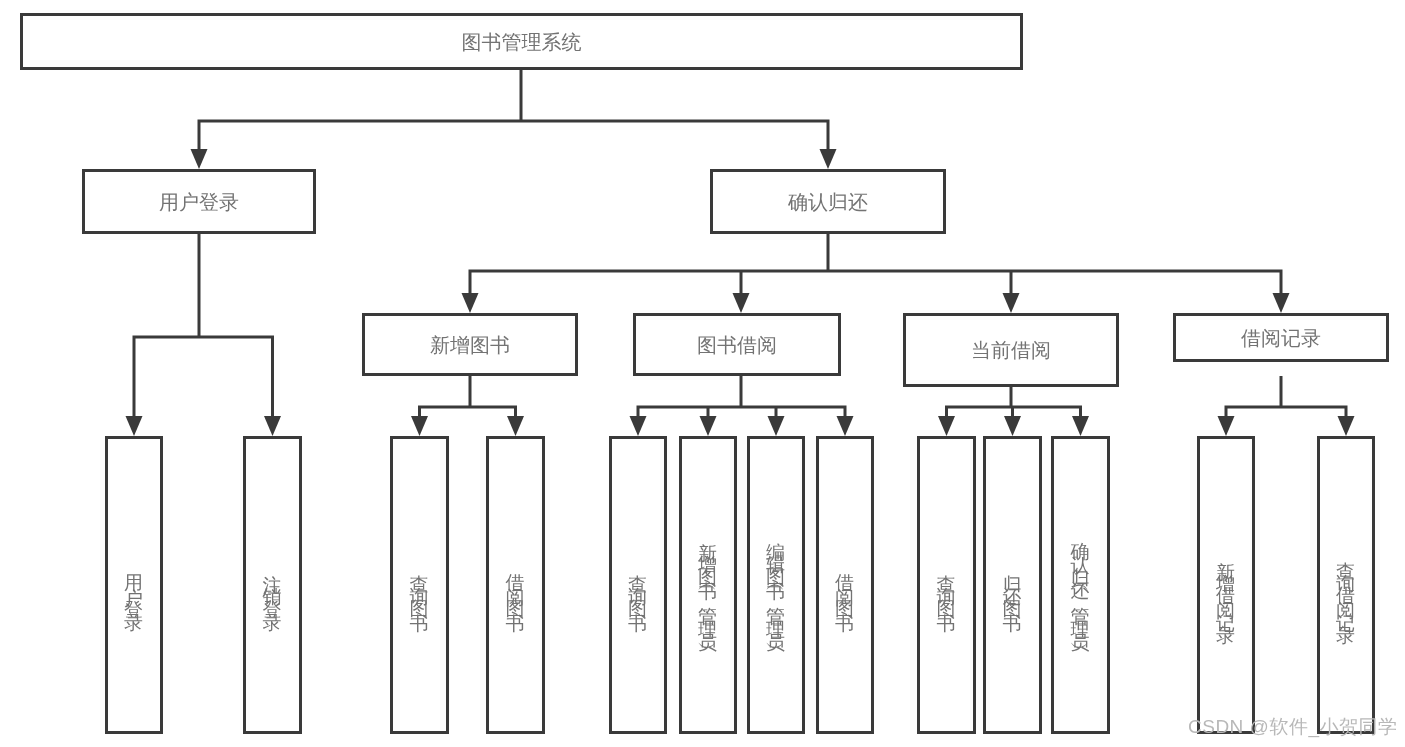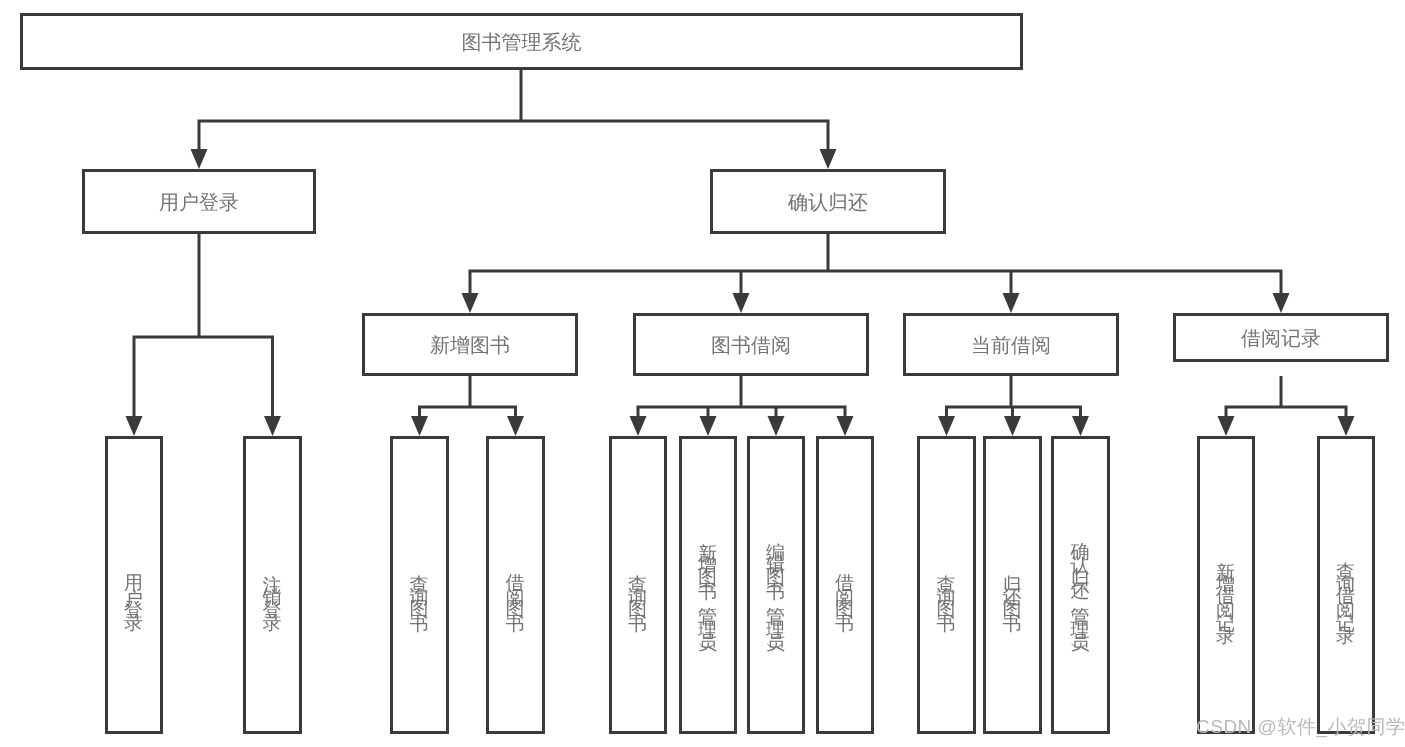--- a/index.html
+++ b/index.html
@@ -15,40 +15,40 @@
   .leaf{font-size:19px;}
   .leaf .vtext{
     writing-mode:vertical-rl;text-orientation:mixed;
     letter-spacing:13px;line-height:1.0;
   }
   
   #n-root {left:20px;  top:13px;  width:1003px;height:57px;}
   #n-a    {left:82px;  top:169px; width:234px; height:65px;}
   #n-b    {left:710px; top:169px; width:236px; height:65px;}
   #n-b1   {left:362px; top:313px; width:216px; height:63px;}
-  #n-b2   {left:633px; top:313px; width:236px; height:63px;}
-  #n-b3   {left:903px; top:313px; width:216px; height:63px;}
+  #n-b2   {left:633px; top:313px; width:208px; height:63px;}
+  #n-b3   {left:903px; top:313px; width:216px; height:74px;}
   #n-b4   {left:1173px;top:313px; width:216px; height:49px;}
   .leaf   {top:436px;height:298px;width:58px;}
   #n-a-1  {left:105px;}
   #n-a-2  {left:243px;width:59px;}
   #n-b1-1 {left:390px;width:59px;}
   #n-b1-2 {left:486px;width:59px;}
   #n-b2-1 {left:609px;}
   #n-b2-2 {left:679px;}
   #n-b2-3 {left:747px;}
   #n-b2-4 {left:816px;}
   #n-b3-1 {left:917px;width:59px;}
   #n-b3-2 {left:983px;width:59px;}
   #n-b3-3 {left:1051px;width:59px;}
   #n-b4-1 {left:1197px;}
   #n-b4-2 {left:1317px;}
   .watermark{
     position:absolute;left:1188px;top:714px;
-    font-size:19px;color:#b8b8b8;letter-spacing:0.5px;white-space:nowrap;margin-left:8px;
+    font-size:19px;color:#b8b8b8;letter-spacing:0.5px;white-space:nowrap;
   }
 </style>
 </head>
 <body>
 
 <div class="canvas">
 
   <svg class="wires" width="1405" height="747" viewBox="0 0 1405 747">
     <g stroke="#3a3a3a" stroke-width="3" fill="none">
 

